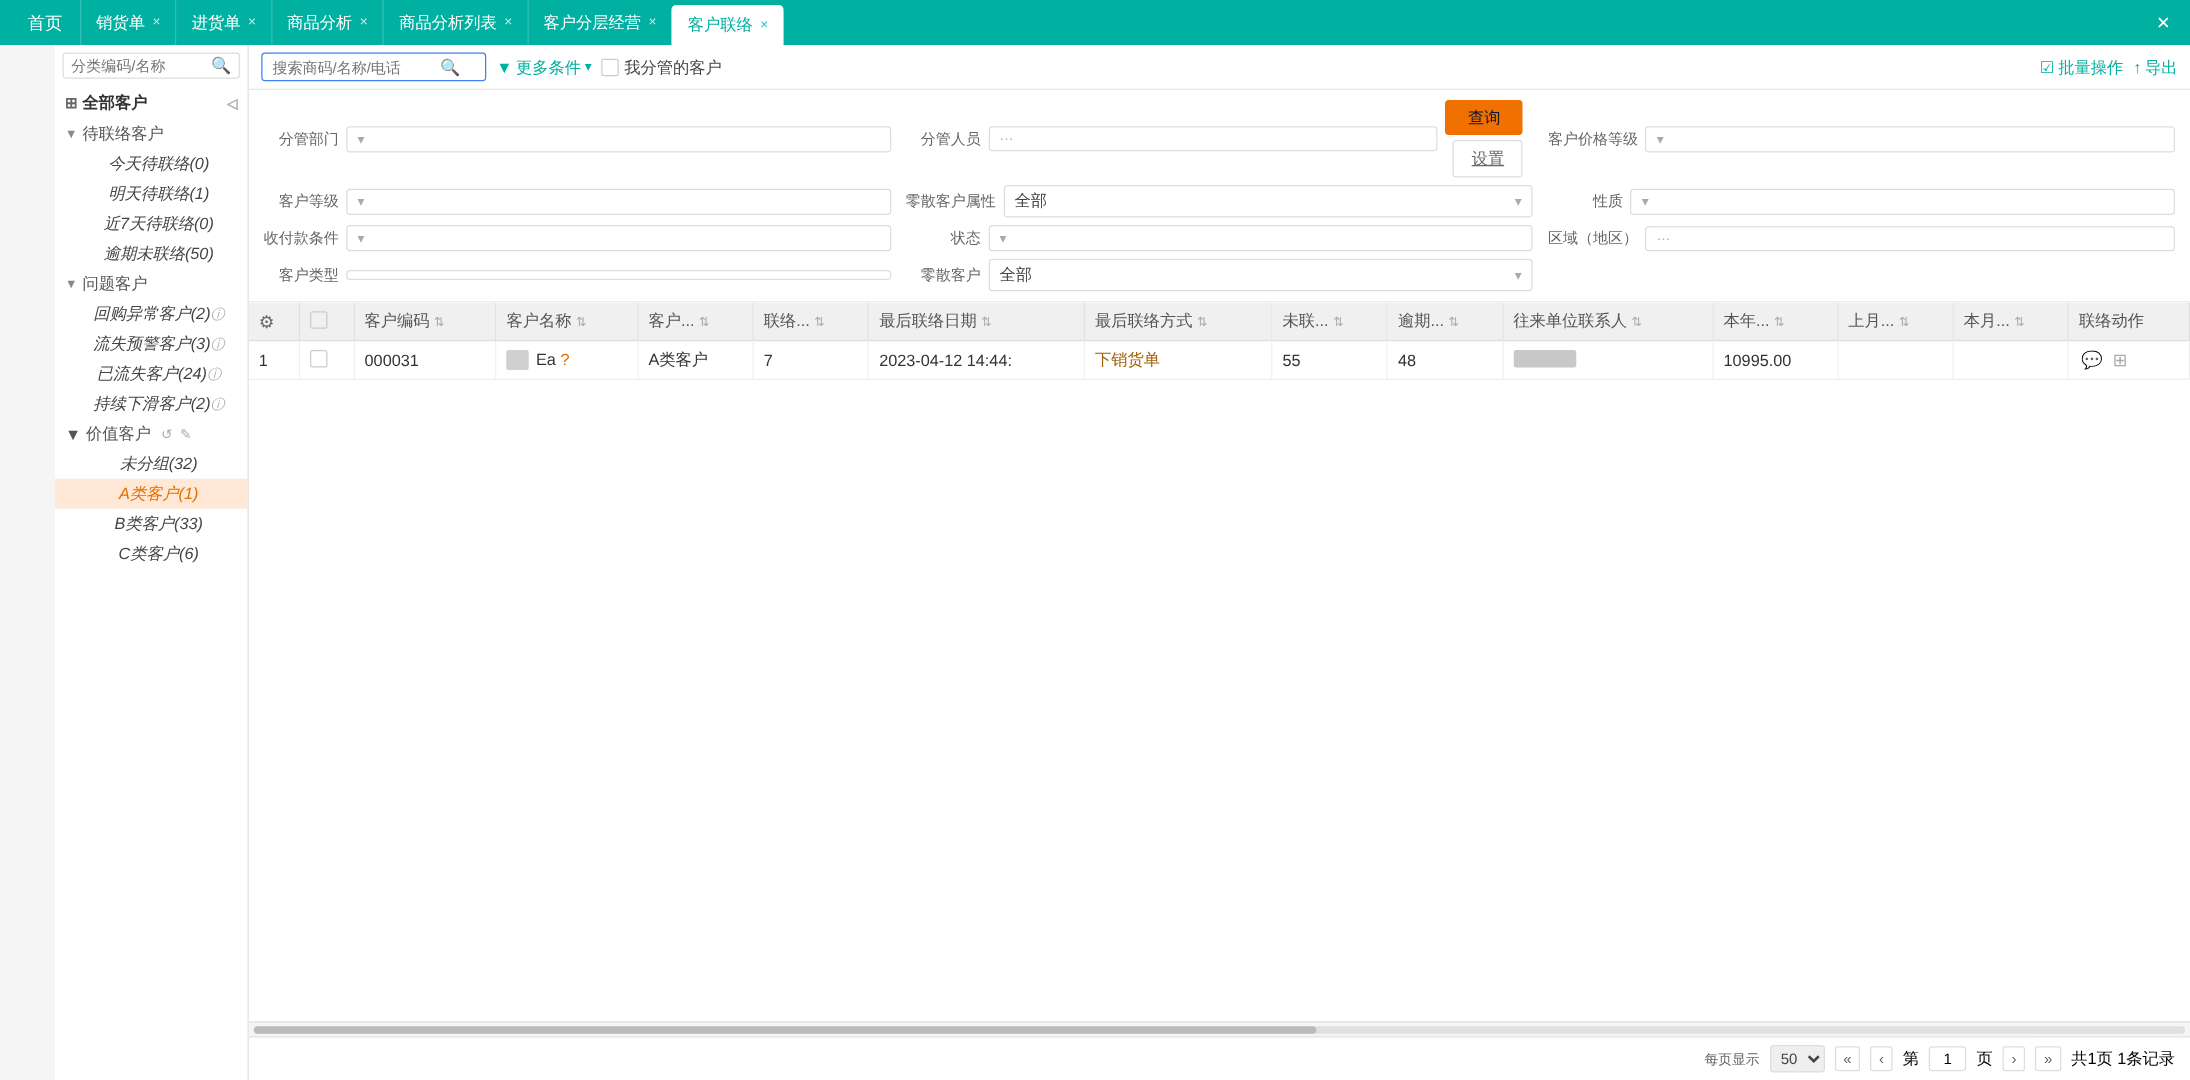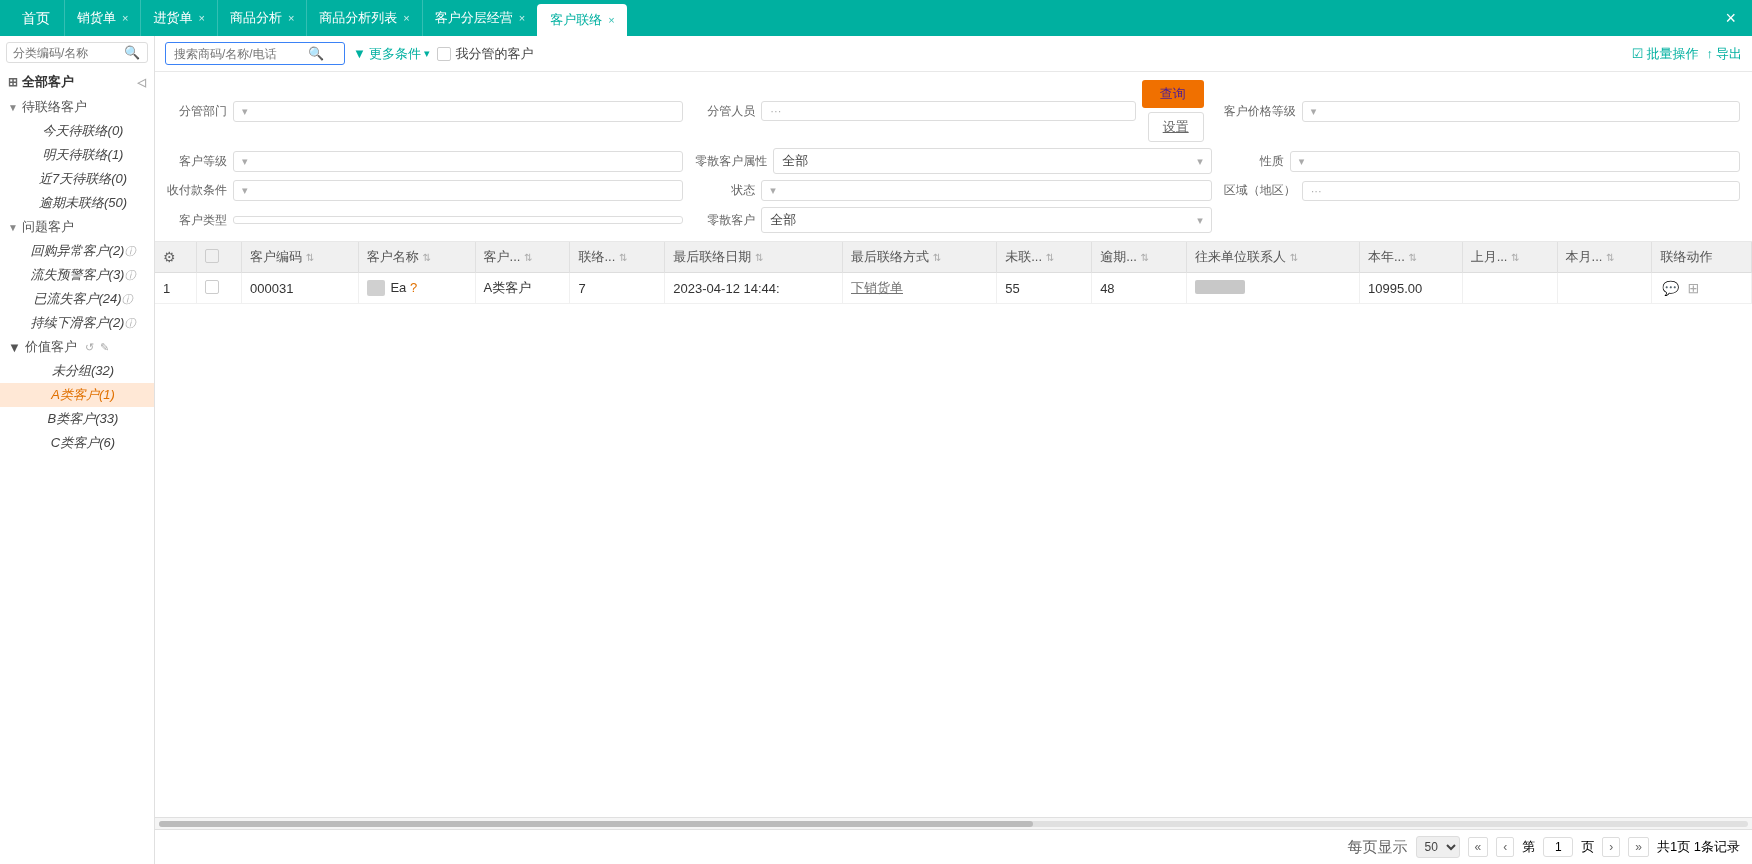--- a/index.html
+++ b/index.html
@@ -29,21 +29,21 @@
       margin-top: 4px; height: 32px;
     }
     .nav-tab.active .close-x { color: #00b0a0; }
     .nav-spacer { flex: 1; }
     .nav-close {
       color: #fff; font-size: 18px; cursor: pointer; padding: 0 8px;
     }
 
     
     .main-layout {
-      display: flex; height: calc(864px - 36px);
+      display: flex; height: calc(864px - 36px); padding-left: 44px;
     }
 
     
     .sidebar {
       width: 155px; background: #fff; border-right: 1px solid #e0e0e0;
       display: flex; flex-direction: column; flex-shrink: 0;
       overflow-y: auto;
     }
     .sidebar-search {
       display: flex; align-items: center; border: 1px solid #ddd;
@@ -125,21 +125,21 @@
     .filter-input {
       flex: 1; border: 1px solid #ddd; border-radius: 3px;
       padding: 3px 8px; font-size: 12px; outline: none;
       display: flex; align-items: center; justify-content: space-between;
       color: #444; cursor: pointer; background: #fff;
     }
     .filter-input .chev { color: #aaa; font-size: 11px; }
     .filter-input .dots { color: #aaa; font-size: 11px; }
 
     .btn-query {
-      background: #f07000; color: #4c1d95; border: none;
+      background: #f07000; color: #0f172a; border: none;
       padding: 5px 18px; border-radius: 3px; cursor: pointer; font-size: 13px;
     }
     .btn-settings {
       background: #fff; color: #666; border: 1px solid #ddd;
       padding: 5px 14px; border-radius: 3px; cursor: pointer; font-size: 13px; text-decoration: underline;
     }
     .filter-actions {
       display: flex; flex-direction: column; gap: 4px; justify-content: center;
       align-items: flex-end; padding-right: 8px;
     }
@@ -160,29 +160,29 @@
       font-weight: normal; position: relative;
     }
     thead th .sort-icon { color: #aaa; font-size: 10px; }
     tbody tr {
       border-bottom: 1px solid #f0f0f0;
     }
     tbody td {
       padding: 6px 8px; color: #333; border-right: 1px solid #f0f0f0;
       white-space: nowrap;
     }
-    .td-link { color: #737373; cursor: pointer; text-decoration: underline; }
+    .td-link { color: #a16207; cursor: pointer; }
 
     
     .table-footer {
       display: flex; align-items: center; padding: 6px 12px;
       background: #fff; border-top: 1px solid #e0e0e0;
       gap: 8px; justify-content: flex-end;
     }
-    .page-size-label { color: #666; font-size: 15px; }
+    .page-size-label { color: #666; font-size: 11px; }
     .page-size-select {
       border: 1px solid #ddd; border-radius: 3px; padding: 2px 4px;
       font-size: 12px; color: #444; cursor: pointer;
     }
     .page-btn {
       border: 1px solid #ddd; background: #fff; padding: 2px 6px;
       cursor: pointer; border-radius: 2px; color: #666; font-size: 12px;
     }
     .page-btn:disabled { color: #ccc; cursor: default; }
     .page-input {

